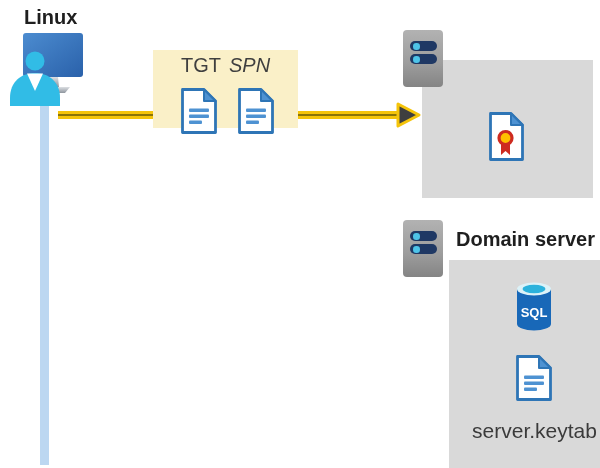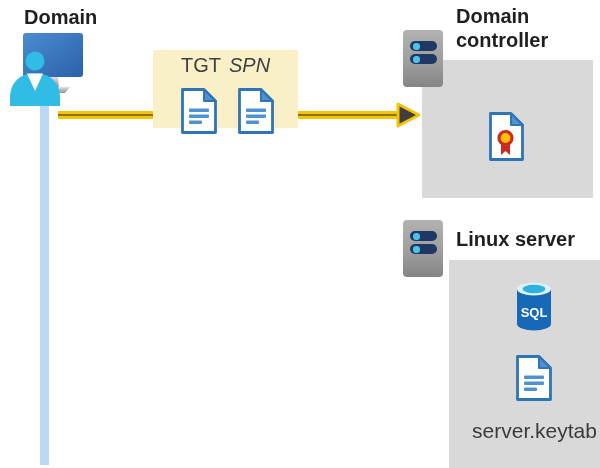--- a/index.html
+++ b/index.html
@@ -60,21 +60,21 @@
   .sql-inner{fill:var(--sql-inner);}
   .sql-text{fill:#fff;font-family:"Liberation Sans",sans-serif;font-weight:bold;font-size:13px;}
   .head-tri{fill:var(--arrowhead);stroke:var(--arrow-yellow);stroke-width:3;stroke-linejoin:round;}
   .person-fill{fill:var(--person);}
 </style>
 </head>
 <body>
 
 <div class="canvas">
 
-  <div class="abs heading client-label">Domain</div>
+  <div class="abs heading client-label">Linux</div>
 
   <svg class="abs client-icon" viewBox="0 0 80 76">
     <defs>
       <linearGradient id="gScreen" x1="0" y1="0" x2="1" y2="1">
         <stop offset="0" stop-color="#4C8CD0"></stop>
           <stop offset="1" stop-color="#2A61AA"></stop>
       </linearGradient>
       <linearGradient id="gStand" x1="0" y1="0" x2="0" y2="1">
         <stop offset="0" stop-color="#DCDFE3"></stop>
           <stop offset="1" stop-color="#8E959E"></stop>
@@ -123,21 +123,20 @@
       <path class="doc-page" d="M2.5,2.5 H23 L34.5,14 V48.5 H2.5 Z"></path>
       <path class="doc-fold" d="M23,2.5 V14 H34.5 Z"></path>
       <path class="ribbon" d="M13,31 H22 V44 L17.5,40 L13,44 Z"></path>
       <circle class="seal" cx="17.5" cy="27" r="6.5"></circle>
     </svg>
   </div>
   <div class="server-icon dc-server">
     <div class="bar b1"></div>
     <div class="bar b2"></div>
   </div>
-  <div class="abs heading dc-label">Domain controller</div>
 
   <div class="abs gray-box linux-box">
     <svg class="sql-icon" viewBox="0 0 40 52">
       <path class="sql-body" d="M3,8 V43 A17,6.5 0 0 0 37,43 V8 Z"></path>
       <ellipse class="sql-rim" cx="20" cy="8" rx="17" ry="6.5"></ellipse>
       <ellipse class="sql-inner" cx="20" cy="8" rx="11.5" ry="4.2"></ellipse>
       <text class="sql-text" x="20" y="36" text-anchor="middle">SQL</text>
     </svg>
     <svg class="doc-icon keytab-doc" viewBox="0 0 38 48">
       <path class="doc-page" d="M2.5,2.5 H24 L35.5,14 V45.5 H2.5 Z"></path>
@@ -145,15 +144,15 @@
       <rect class="doc-line" x="9" y="21.5" width="20" height="3.4" rx="1"></rect>
       <rect class="doc-line" x="9" y="27.5" width="20" height="3.4" rx="1"></rect>
       <rect class="doc-line" x="9" y="33.5" width="13" height="3.4" rx="1"></rect>
     </svg>
     <div class="keytab-label">server.keytab</div>
   </div>
   <div class="server-icon linux-server">
     <div class="bar b1"></div>
     <div class="bar b2"></div>
   </div>
-  <div class="abs heading linux-label">Linux server</div>
+  <div class="abs heading linux-label">Domain server</div>
 
 </div>
 
 </body></html>

